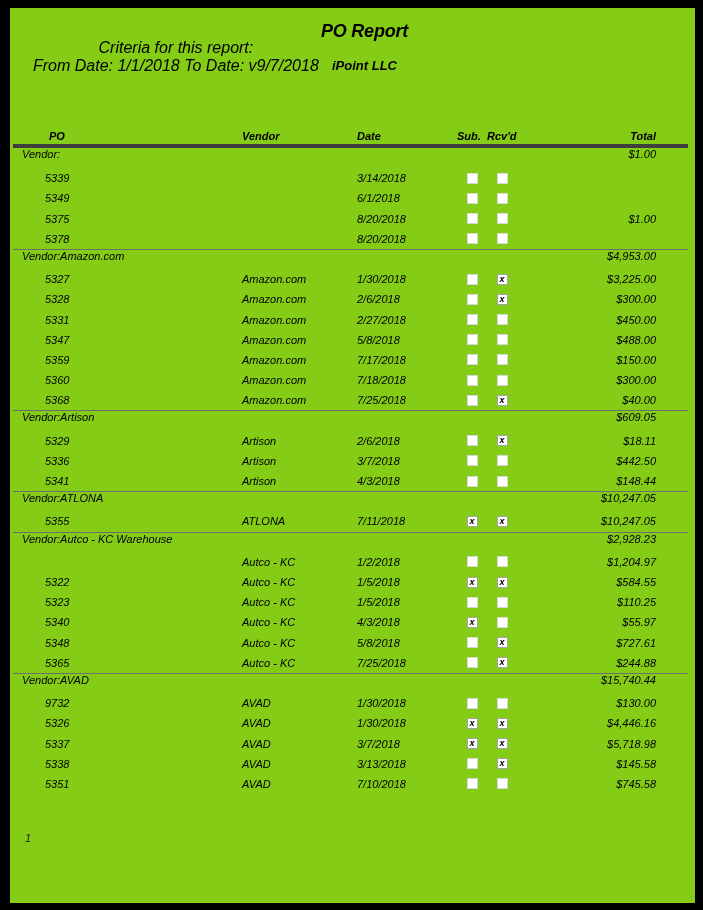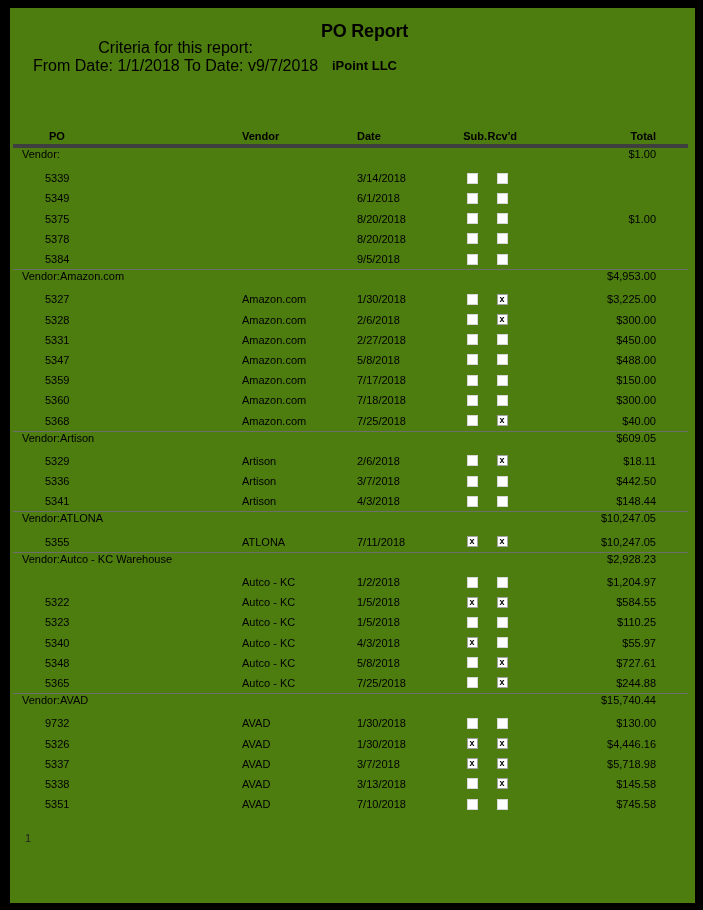--- a/index.html
+++ b/index.html
@@ -3,41 +3,42 @@
 <meta charset="utf-8">
 <style>
   html, body { margin:0; padding:0; background:#fff; }
   .frame {
     position:relative; width:703px; height:910px; background:#000;
     font-family:"Liberation Sans","DejaVu Sans",sans-serif; color:#000;
     overflow:hidden;
   }
   .page {
     position:absolute; top:8px; left:10px; right:8px; bottom:7px;
-    background:#4d7c0f;
+    background:#84cc16;
+    font-style:italic;
   }
   
   .criteria {
     position:absolute; left:23px; top:31px;
     font-size:16px; line-height:18px; white-space:nowrap;text-align:center;
   }
   .title-wrap {
     position:absolute; left:17px; top:13px; width:675px; text-align:center;
   }
   .report-title { font-size:18px; font-weight:bold; letter-spacing:-0.2px; }
   .company     { font-size:13px; font-weight:bold; margin-top:16px; }
   
   .table-area { position:absolute; left:3px; top:118px; width:675px; }
   .grid-cols {
     display:grid;
     grid-template-columns:229px 115px 100px 30px 30px 1fr;
   }
   .thead { font-weight:bold; font-size:11px; height:16px; align-items:end; }
   .h-po    { padding-left:36px; }
-  .h-sub, .h-rcvd { text-align:right; }
+  .h-sub, .h-rcvd { text-align:left; }
   .h-total { text-align:right; padding-right:32px;padding-left:38px; }
   .thead-rule { height:4px; background:#3f3f3f; margin-top:2px; }
   .row { height:20.2px; font-size:11px; box-sizing:border-box; }
   .detail-row { align-items:center; }
   .c.po    { padding-left:32px; }
   .c.vendor{ }
   .c.date  { }
   .c.total { text-align:right; padding-right:32px; }
   .cbc { display:flex; justify-content:center; align-items:center; }
   .cb {
@@ -126,32 +127,20 @@
             <div class="c vendor"></div>
             <div class="c date">8/20/2018</div>
             <div class="c cbc">
               <span class="cb"></span>
             </div>
             <div class="c cbc">
               <span class="cb"></span>
             </div>
             <div class="c total"></div>
           </div>
-          <div class="row detail-row grid-cols">
-            <div class="c po">5384</div>
-            <div class="c vendor"></div>
-            <div class="c date">9/5/2018</div>
-            <div class="c cbc">
-              <span class="cb"></span>
-            </div>
-            <div class="c cbc">
-              <span class="cb"></span>
-            </div>
-            <div class="c total"></div>
-          </div>
           <div class="row group-row ruled">
             <div class="g-label">Vendor:Amazon.com</div>
             <div class="g-total">$4,953.00</div>
           </div>
           <div class="row detail-row grid-cols">
             <div class="c po">5327</div>
             <div class="c vendor">Amazon.com</div>
             <div class="c date">1/30/2018</div>
             <div class="c cbc">
               <span class="cb"></span>

